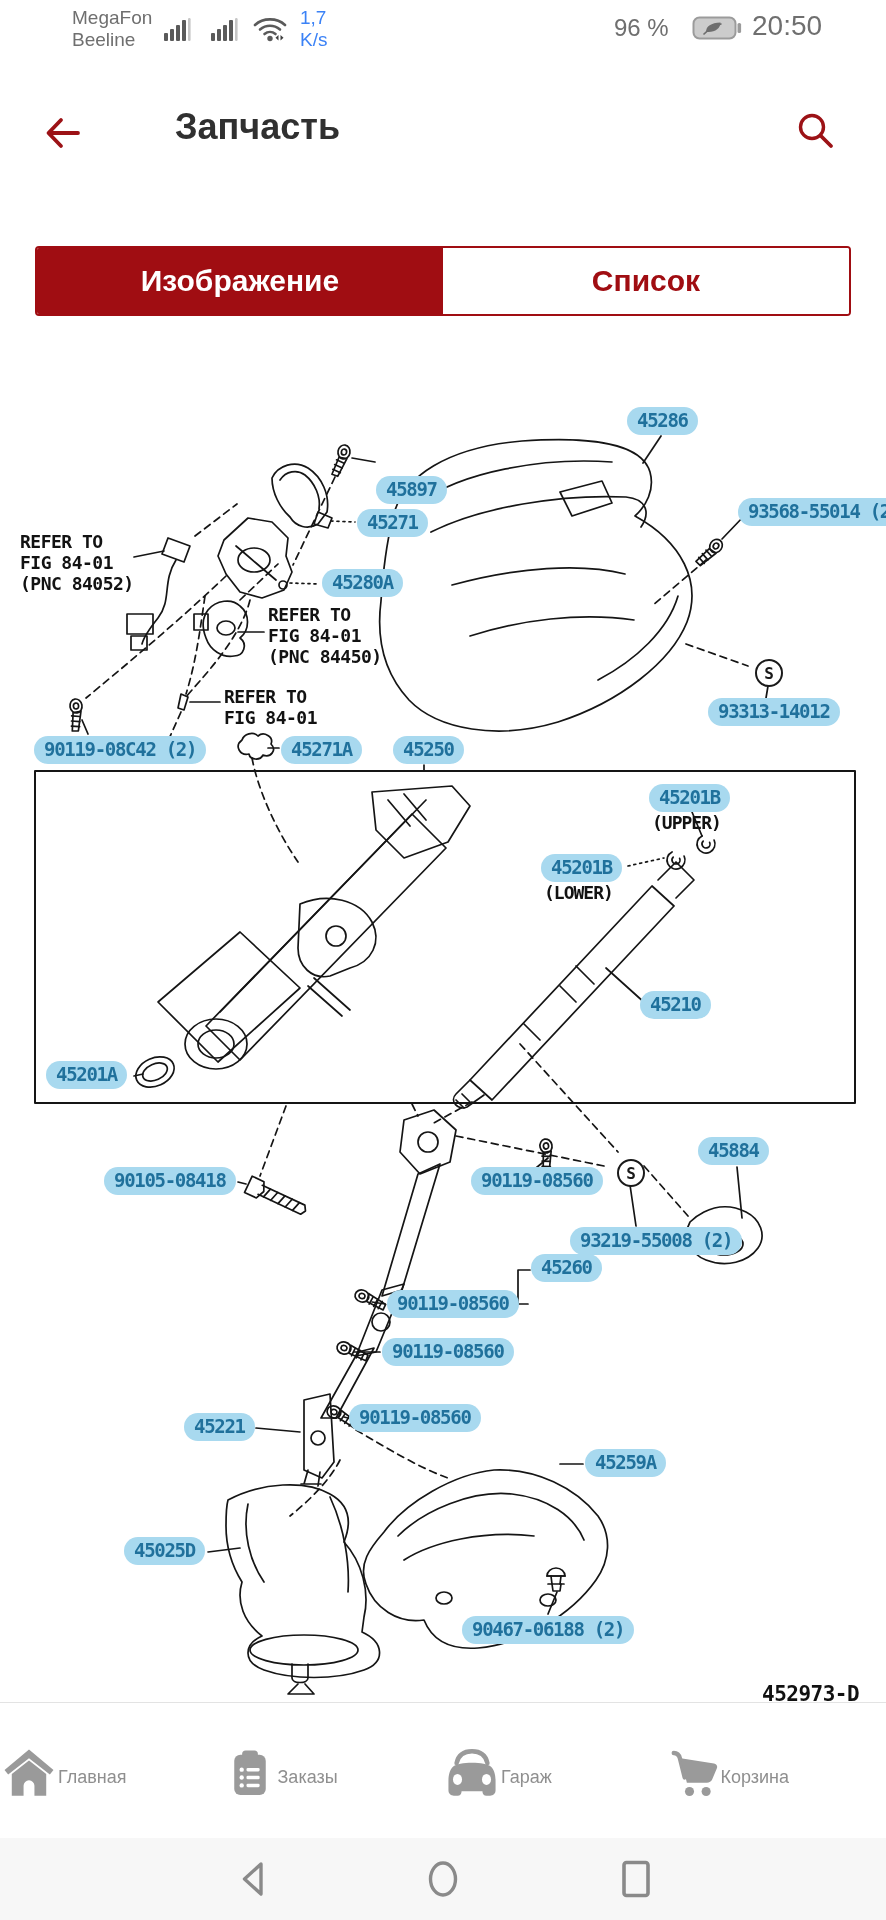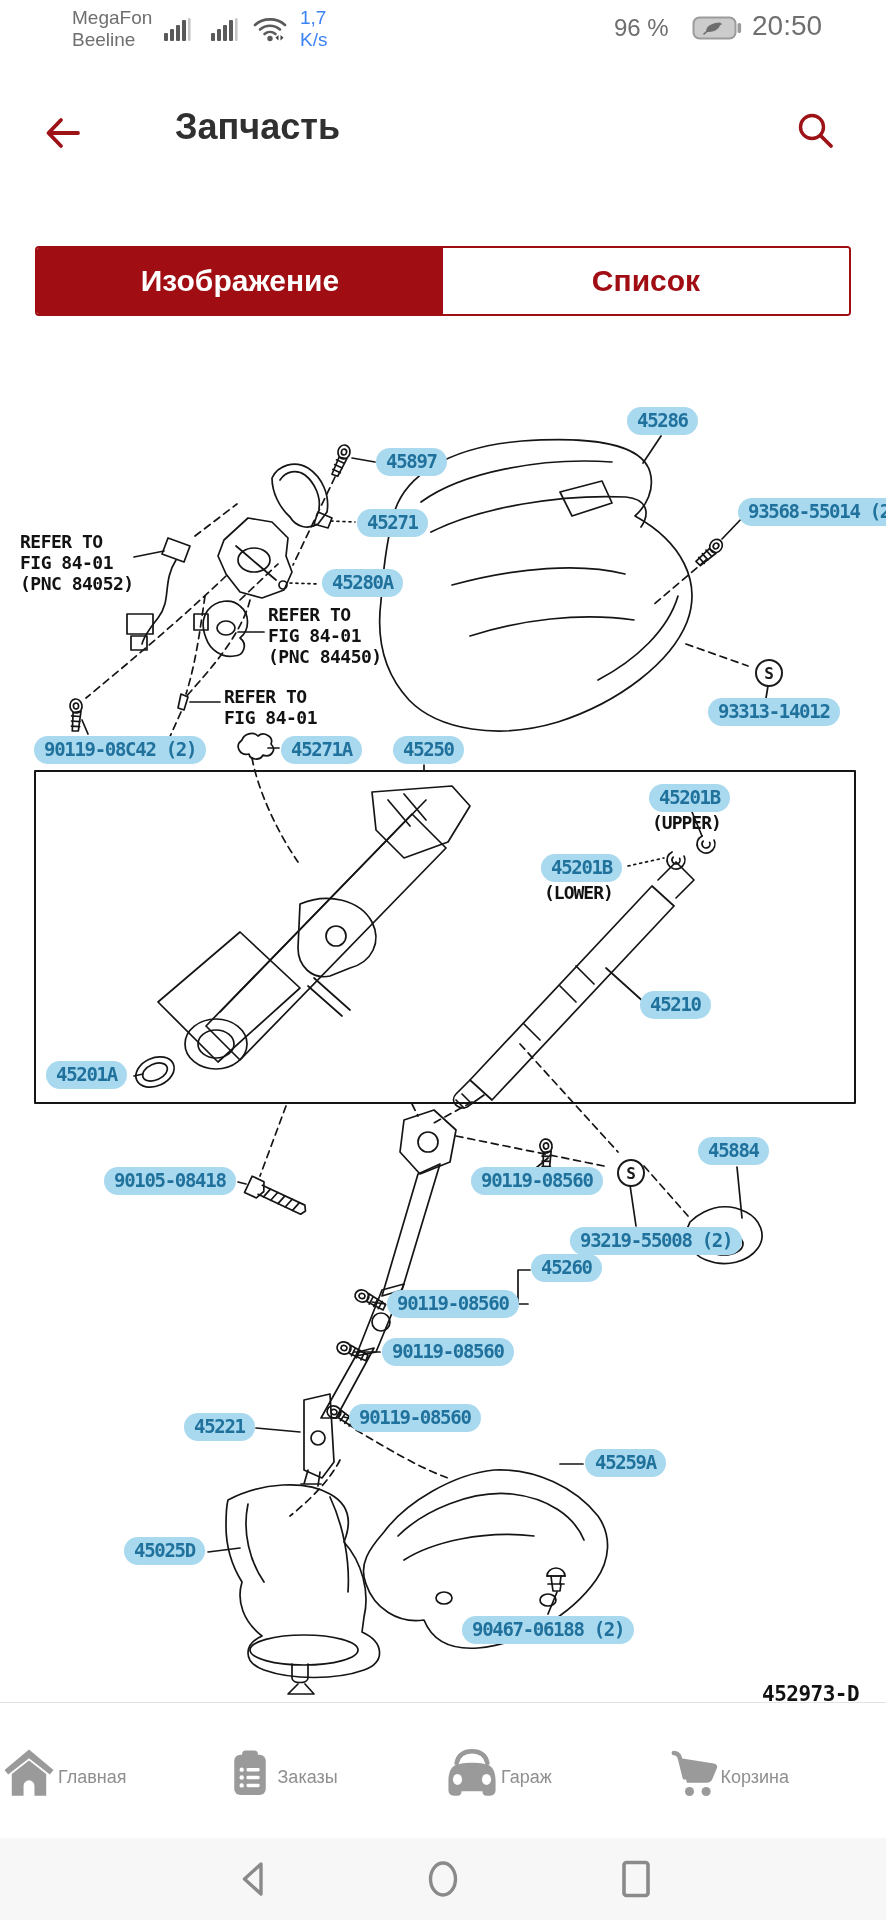--- a/index.html
+++ b/index.html
@@ -306,21 +306,21 @@
       <path d="M248,1504 C242,1532 250,1562 264,1582"></path>
       <path d="M330,1497 C344,1527 350,1562 348,1592"></path>
       <ellipse cx="304" cy="1650" rx="54" ry="15"></ellipse>
       <path d="M292,1664 l0,14 c0,6 16,6 16,0 l0,-14"></path>
       <path d="M298,1684 l-10,10 h26 l-9,-10"></path>
       <path d="M208,1552 L240,1548"></path>
     </g>
   </svg>
 
   <div class="pill" style="left:627px;top:407px">45286</div>
-  <div class="pill" style="left:376px;top:448px">45897</div>
+  <div class="pill" style="left:376px;top:476px">45897</div>
   <div class="pill" style="left:357px;top:509px">45271</div>
   <div class="pill" style="left:738px;top:498px">93568-55014 (2)</div>
   <div class="pill" style="left:322px;top:569px">45280A</div>
   <div class="pill" style="left:708px;top:698px">93313-14012</div>
   <div class="pill" style="left:34px;top:736px">90119-08C42 (2)</div>
   <div class="pill" style="left:281px;top:736px">45271A</div>
   <div class="pill" style="left:393px;top:736px">45250</div>
   <div class="pill" style="left:649px;top:784px">45201B</div>
   <div class="pill" style="left:541px;top:854px">45201B</div>
   <div class="pill" style="left:640px;top:991px">45210</div>

